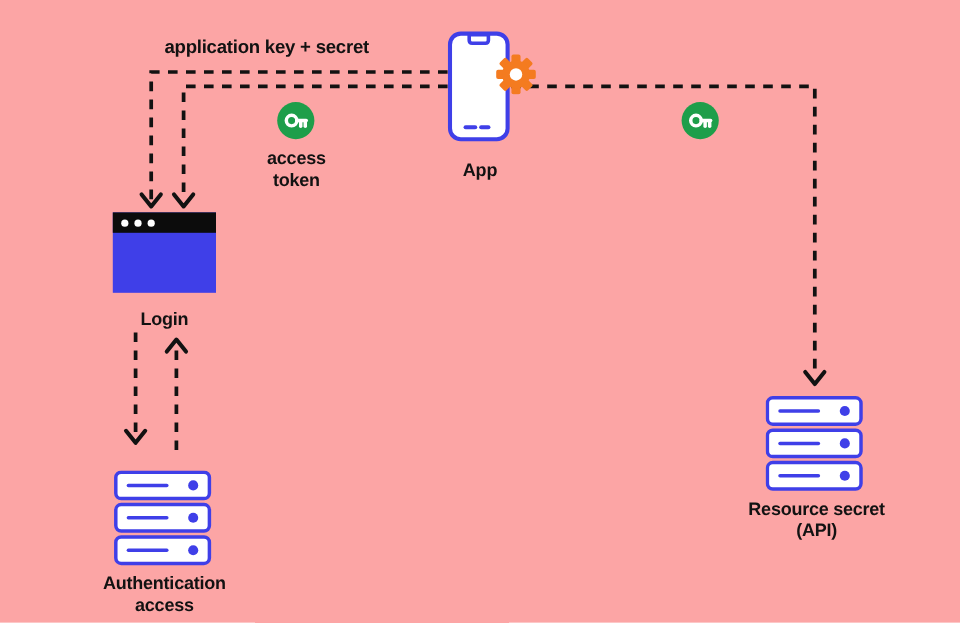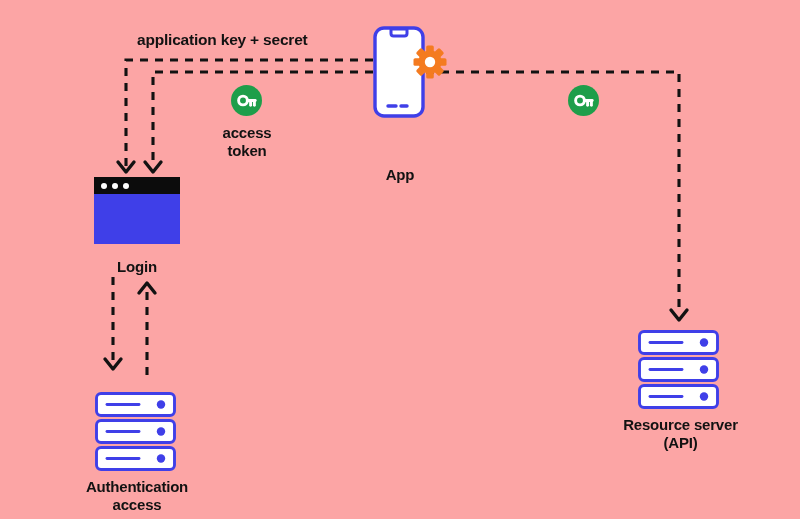--- a/index.html
+++ b/index.html
@@ -138,21 +138,21 @@
       <g fill="#f47b20">
         <rect x="13.2" y="0.5" width="7.6" height="33" rx="1.6"></rect>
         <rect x="13.2" y="0.5" width="7.6" height="33" rx="1.6" transform="rotate(45 17 17)"></rect>
         <rect x="13.2" y="0.5" width="7.6" height="33" rx="1.6" transform="rotate(90 17 17)"></rect>
         <rect x="13.2" y="0.5" width="7.6" height="33" rx="1.6" transform="rotate(135 17 17)"></rect>
         <circle cx="17" cy="17" r="11.6"></circle>
       </g>
       <circle cx="17" cy="17" r="5.2" fill="#ffffff"></circle>
     </svg>
   </div>
-  <div class="caption" style="left:350px; top:134px; width:100px;margin-top:32px;">App</div>
+  <div class="caption" style="left:350px; top:134px; width:100px;">App</div>
 
   <div class="keybadge" style="left:231px; top:85px;">
     <svg width="31" height="31" viewBox="0 0 31 31" xmlns="http://www.w3.org/2000/svg">
       <g fill="none" stroke="#ffffff" stroke-width="2.9" stroke-linecap="round">
         <circle cx="12" cy="15.5" r="4.4"></circle>
         <line x1="16.4" y1="15.5" x2="24.2" y2="15.5"></line>
         <line x1="19.6" y1="15.8" x2="19.6" y2="20.2"></line>
         <line x1="23.4" y1="15.8" x2="23.4" y2="20.2"></line>
       </g>
     </svg>
@@ -216,16 +216,16 @@
         <line x1="12" y1="39.5" x2="44" y2="39.5"></line>
         <line x1="12" y1="66.5" x2="44" y2="66.5"></line>
       </g>
       <g fill="#3f3fe8">
         <circle cx="66" cy="12.5" r="4.2"></circle>
         <circle cx="66" cy="39.5" r="4.2"></circle>
         <circle cx="66" cy="66.5" r="4.2"></circle>
       </g>
     </svg>
   </div>
-  <div class="caption" style="left:598px; top:416px; width:165px;">Resource server
+  <div class="caption" style="left:598px; top:416px; width:165px;">Resource secret
 (API)</div>
 
 </div>
 
 </body></html>

